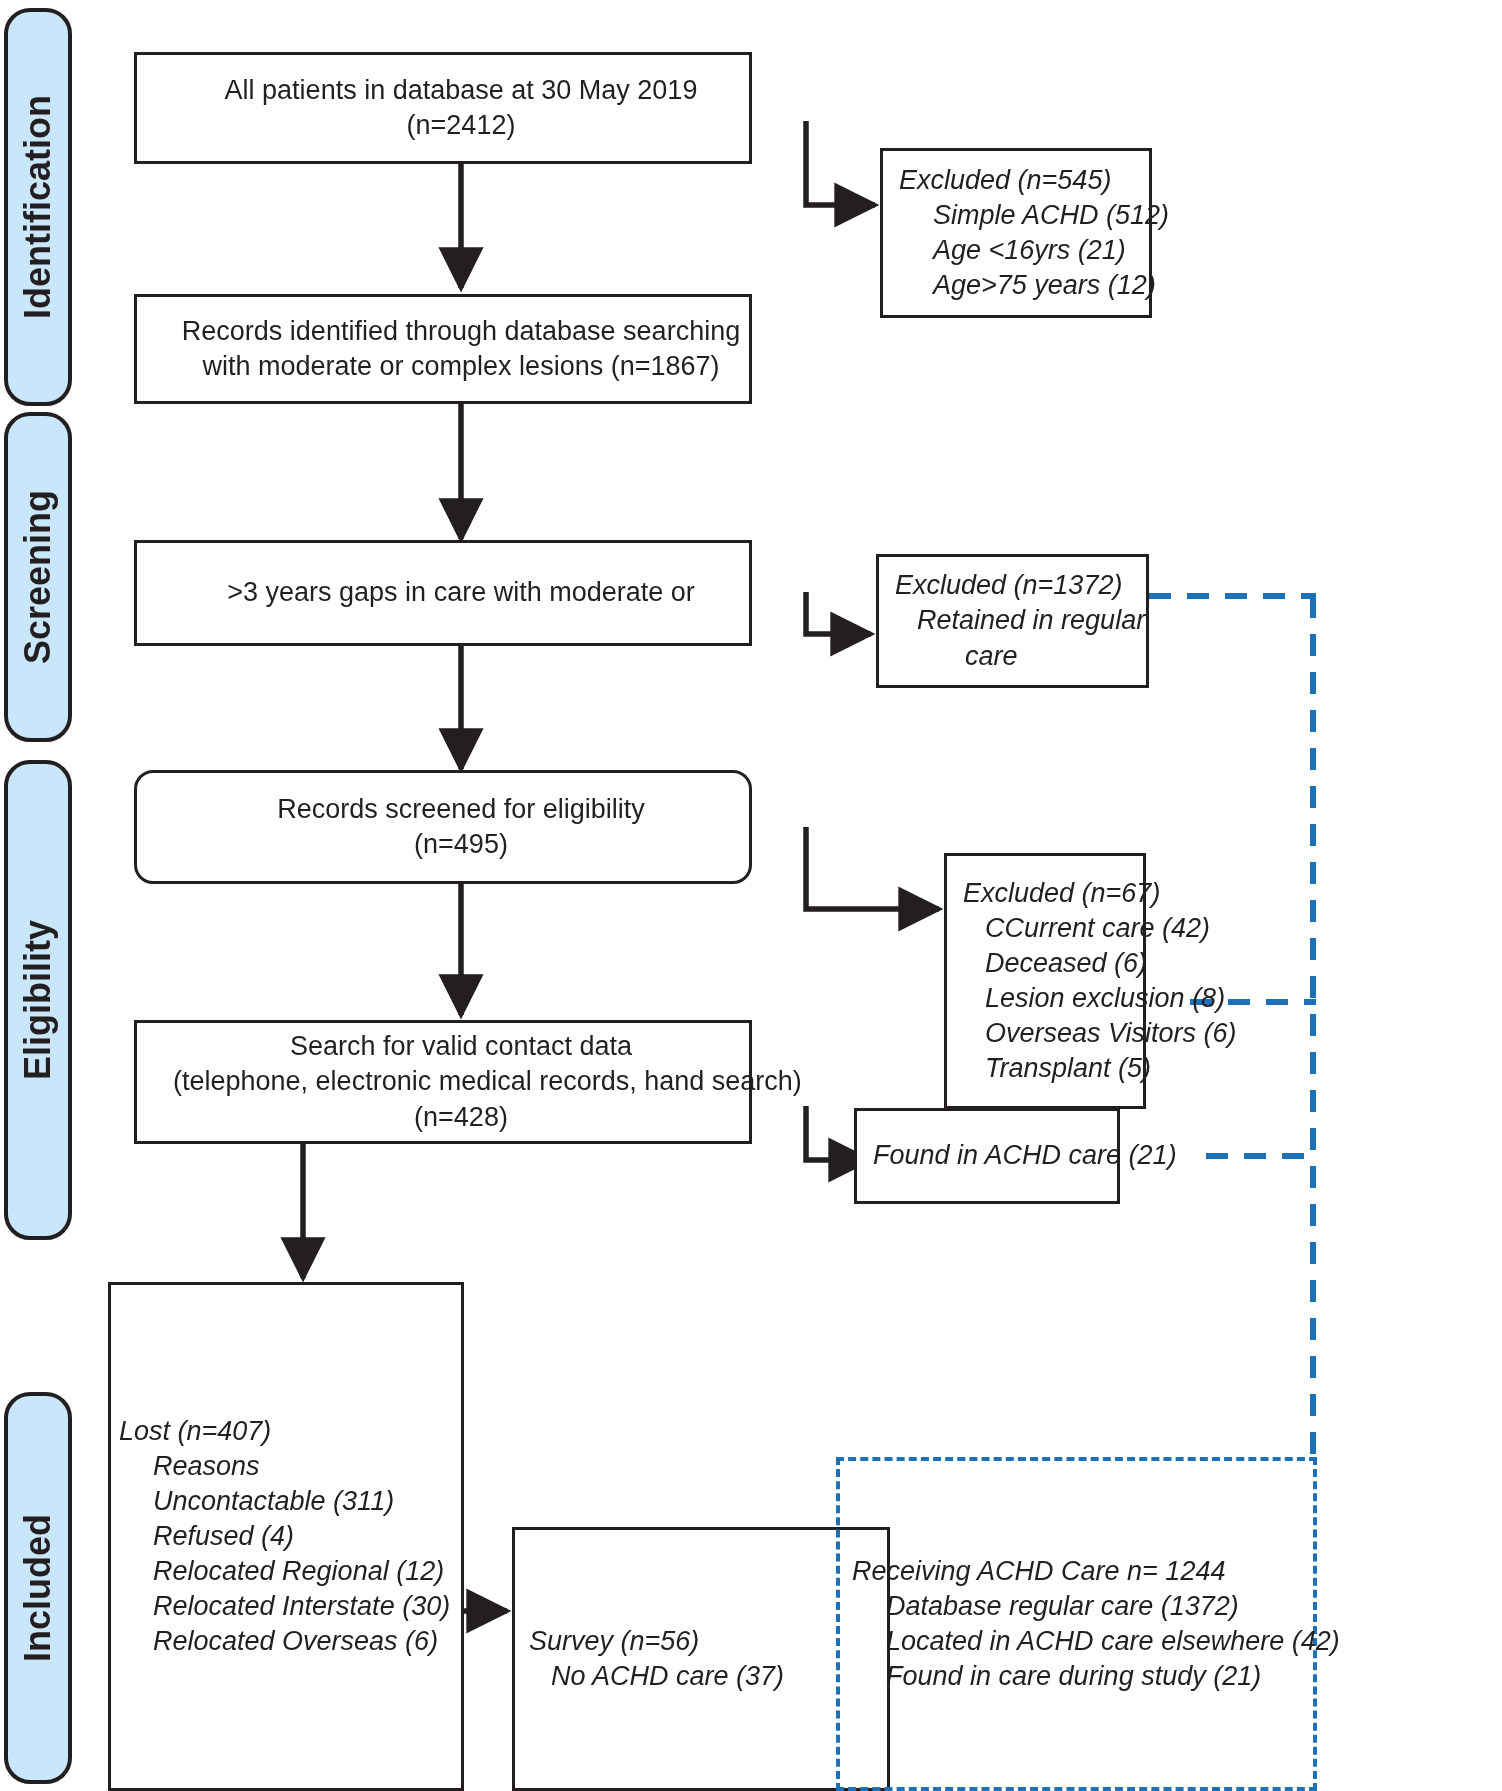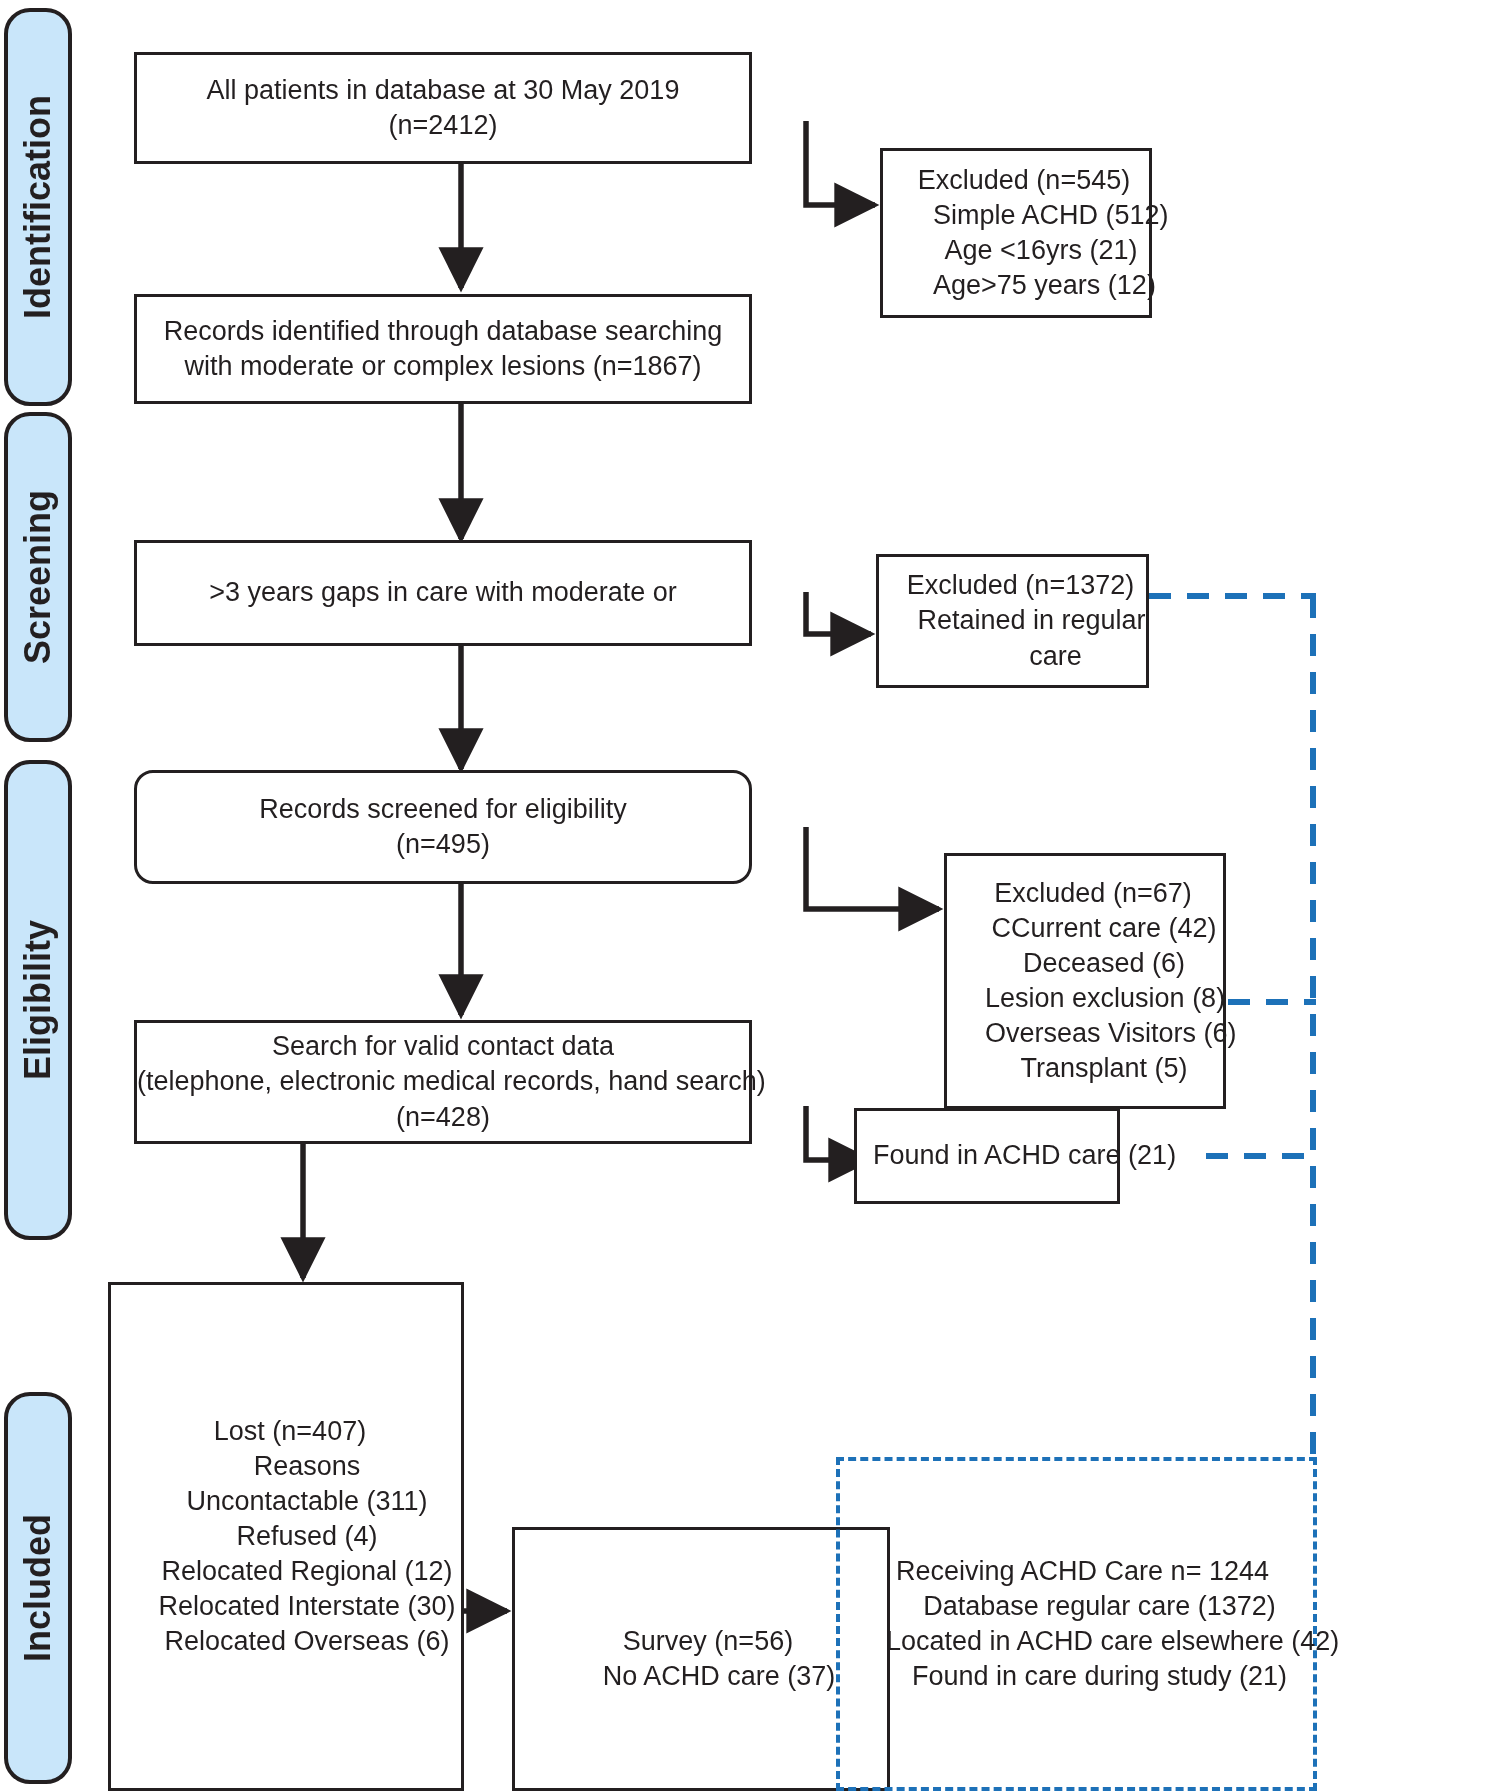--- a/index.html
+++ b/index.html
@@ -64,23 +64,23 @@
     width: 100%;
     box-sizing: border-box;
   }
   .fline {
     font-size: 27px;
     color: #231f20;
     line-height: 1.30;
     white-space: nowrap;
     font-family: "Liberation Sans", sans-serif;
   }
-  .center .fline { text-align: center; }
+  .center .fline { text-align: center; padding-left: 36px; }
   .left .lines { padding-left: 16px; }
-  .left .fline { text-align: center; }
+  .left .fline { text-align: left; font-style: italic; }
   .indent1 { padding-left: 34px; }
   .indent-sm { padding-left: 22px; }
 </style>
 </head>
 <body>
 
 <div id="figure-root">
 
   <svg class="flow" viewBox="0 0 1502 1791" aria-hidden="true">
     <defs>
@@ -174,21 +174,21 @@
     </div>
   </div>
 
   <div class="fbox center" style="left:134px; top:770px; width:618px; height:114px;border-radius:19px;">
     <div class="lines">
       <div class="fline">Records screened for eligibility</div>
       <div class="fline">(n=495)</div>
     </div>
   </div>
 
-  <div class="fbox left" style="left:944px; top:853px; width:282px; height:256px;">
+  <div class="fbox left" style="left:944px; top:853px; width:202px; height:256px;">
     <div class="lines">
       <div class="fline">Excluded (n=67)</div>
       <div class="fline indent-sm">CCurrent care (42)</div>
       <div class="fline indent-sm">Deceased (6)</div>
       <div class="fline indent-sm">Lesion exclusion (8)</div>
       <div class="fline indent-sm">Overseas Visitors (6)</div>
       <div class="fline indent-sm">Transplant (5)</div>
     </div>
   </div>
 

